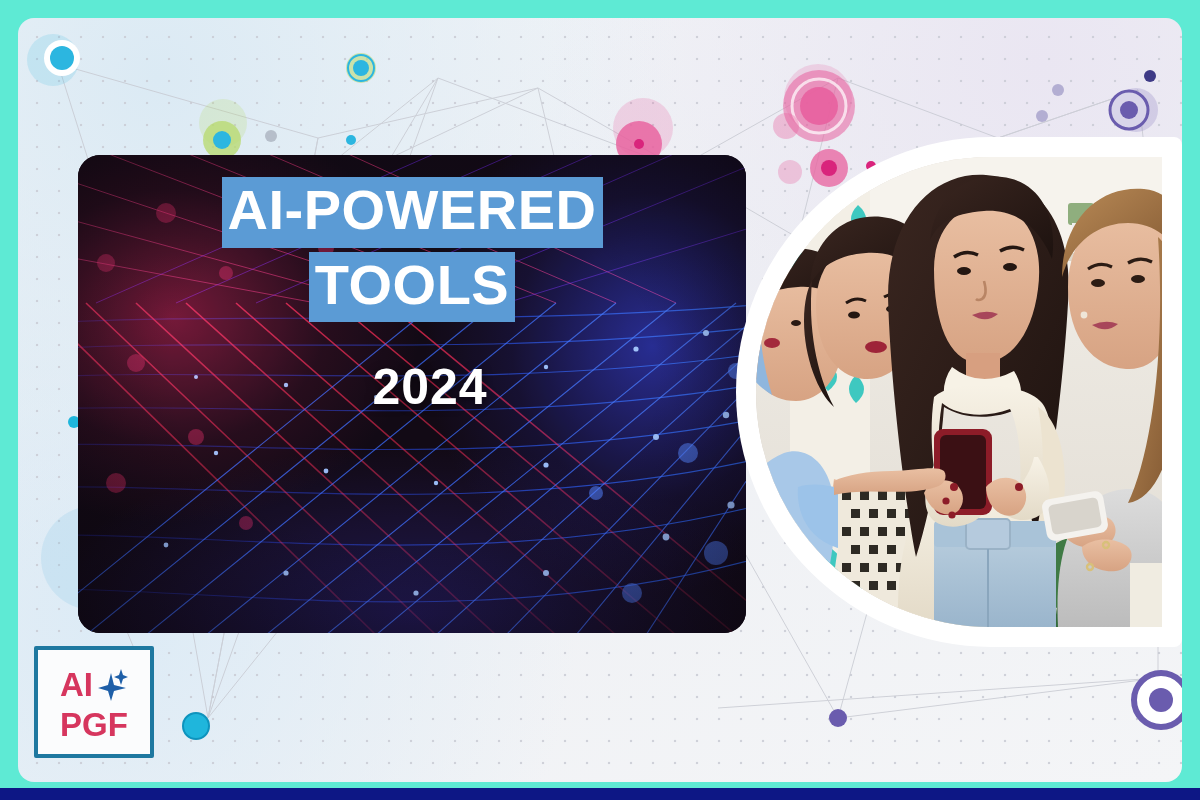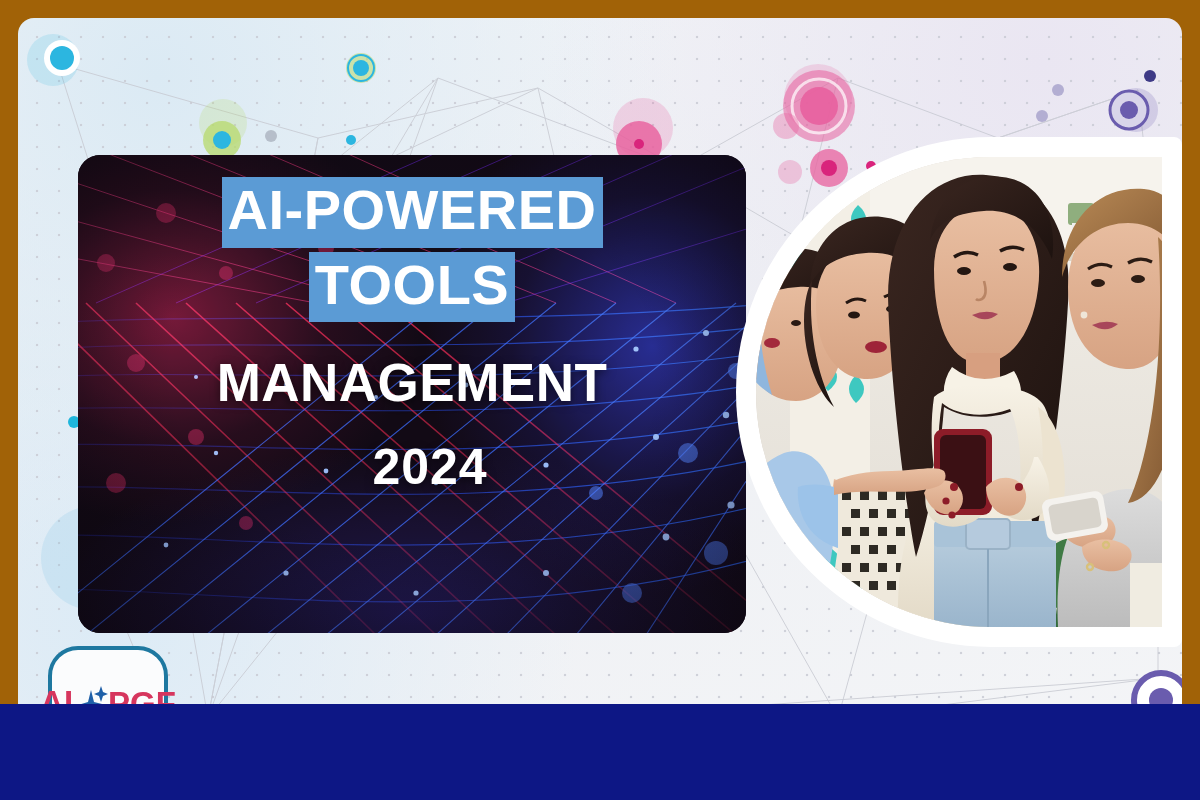--- a/index.html
+++ b/index.html
@@ -4,22 +4,22 @@
 <style>
   html,body{margin:0;padding:0;}
   body{
     width:1200px;height:800px;overflow:hidden;
     font-family:"Liberation Sans",sans-serif;
     background:#0D1785;
   }
 
   
   #poster{
-    position:relative;width:1200px;height:704px;
-    background:#a16207;overflow:hidden;
+    position:relative;width:1200px;height:788px;
+    background:#5eead4;overflow:hidden;
   }
 
   
   #canvas{
     position:absolute;left:18px;top:18px;right:18px;bottom:18px;
     width:1164px;height:764px;
     background:
       radial-gradient(circle at 12% 8%, #dbeaf4 0%, rgba(219,234,244,0) 42%),
       radial-gradient(circle at 88% 6%, #eae6f2 0%, rgba(234,230,242,0) 40%),
       radial-gradient(circle at 8% 78%, #dcebf6 0%, rgba(220,235,246,0) 38%),
@@ -113,26 +113,26 @@
     width:406px;height:470px;
     border-top-left-radius:235px;
     border-bottom-left-radius:235px;
     overflow:hidden;
     background:#d9d2c9;
   }
   #photoArt{position:absolute;left:-18px;top:0;width:444px;height:470px;}
 
   
   #logo{
-    position:absolute;left:30px;top:628px;
+    position:absolute;left:16px;top:628px;
     width:120px;height:112px;
     background:#fbfcfd;
     border:4px solid #1E78A0;
-    border-radius:30px;
-    display:flex;flex-direction:row;align-items:center;justify-content:center;
+    border-radius:2px;
+    display:flex;flex-direction:column;align-items:center;justify-content:center;
     box-sizing:border-box;
     z-index:6;
   }
   #logoTop{display:flex;align-items:center;gap:5px;height:42px;}
   #logoAI{
     color:#D6365E;font-size:33px;font-weight:700;letter-spacing:0px;line-height:1;
   }
   #logoPGF{
     color:#D6365E;font-size:33px;font-weight:700;letter-spacing:0px;line-height:1;margin-top:2px;text-align:center;
   }
@@ -353,23 +353,20 @@
       <div id="heroGlow"></div>
       <div id="heroVig"></div>
     </div>
 
     <div id="headline" style="left:60px;top:137px;position:absolute;">
       <div class="hl-row" id="row1">
         <span class="hl-hi">AI-POWERED</span>
       </div>
       <div class="hl-row" id="row2">
         <span class="hl-hi">TOOLS</span>
-      </div>
-      <div class="hl-row" id="row4">
-        <span class="hl-plain">MANAGEMENT</span>
       </div>
       <div class="hl-row" id="row5">
         <span class="hl-year">2024</span>
       </div>
     </div>
 
     <div id="photoWrap">
       <div id="photoFrame"></div>
       <div id="photoInner">
         <svg id="photoArt" viewBox="0 0 444 470" preserveAspectRatio="xMidYMid slice">

